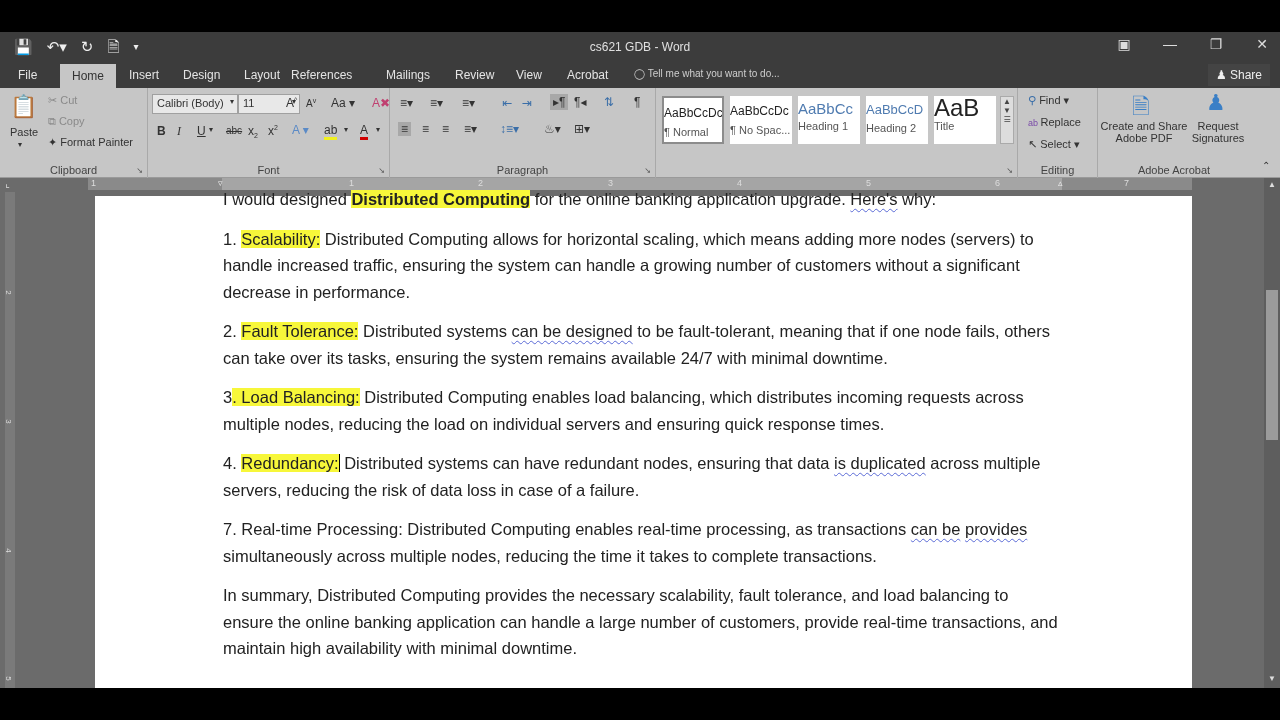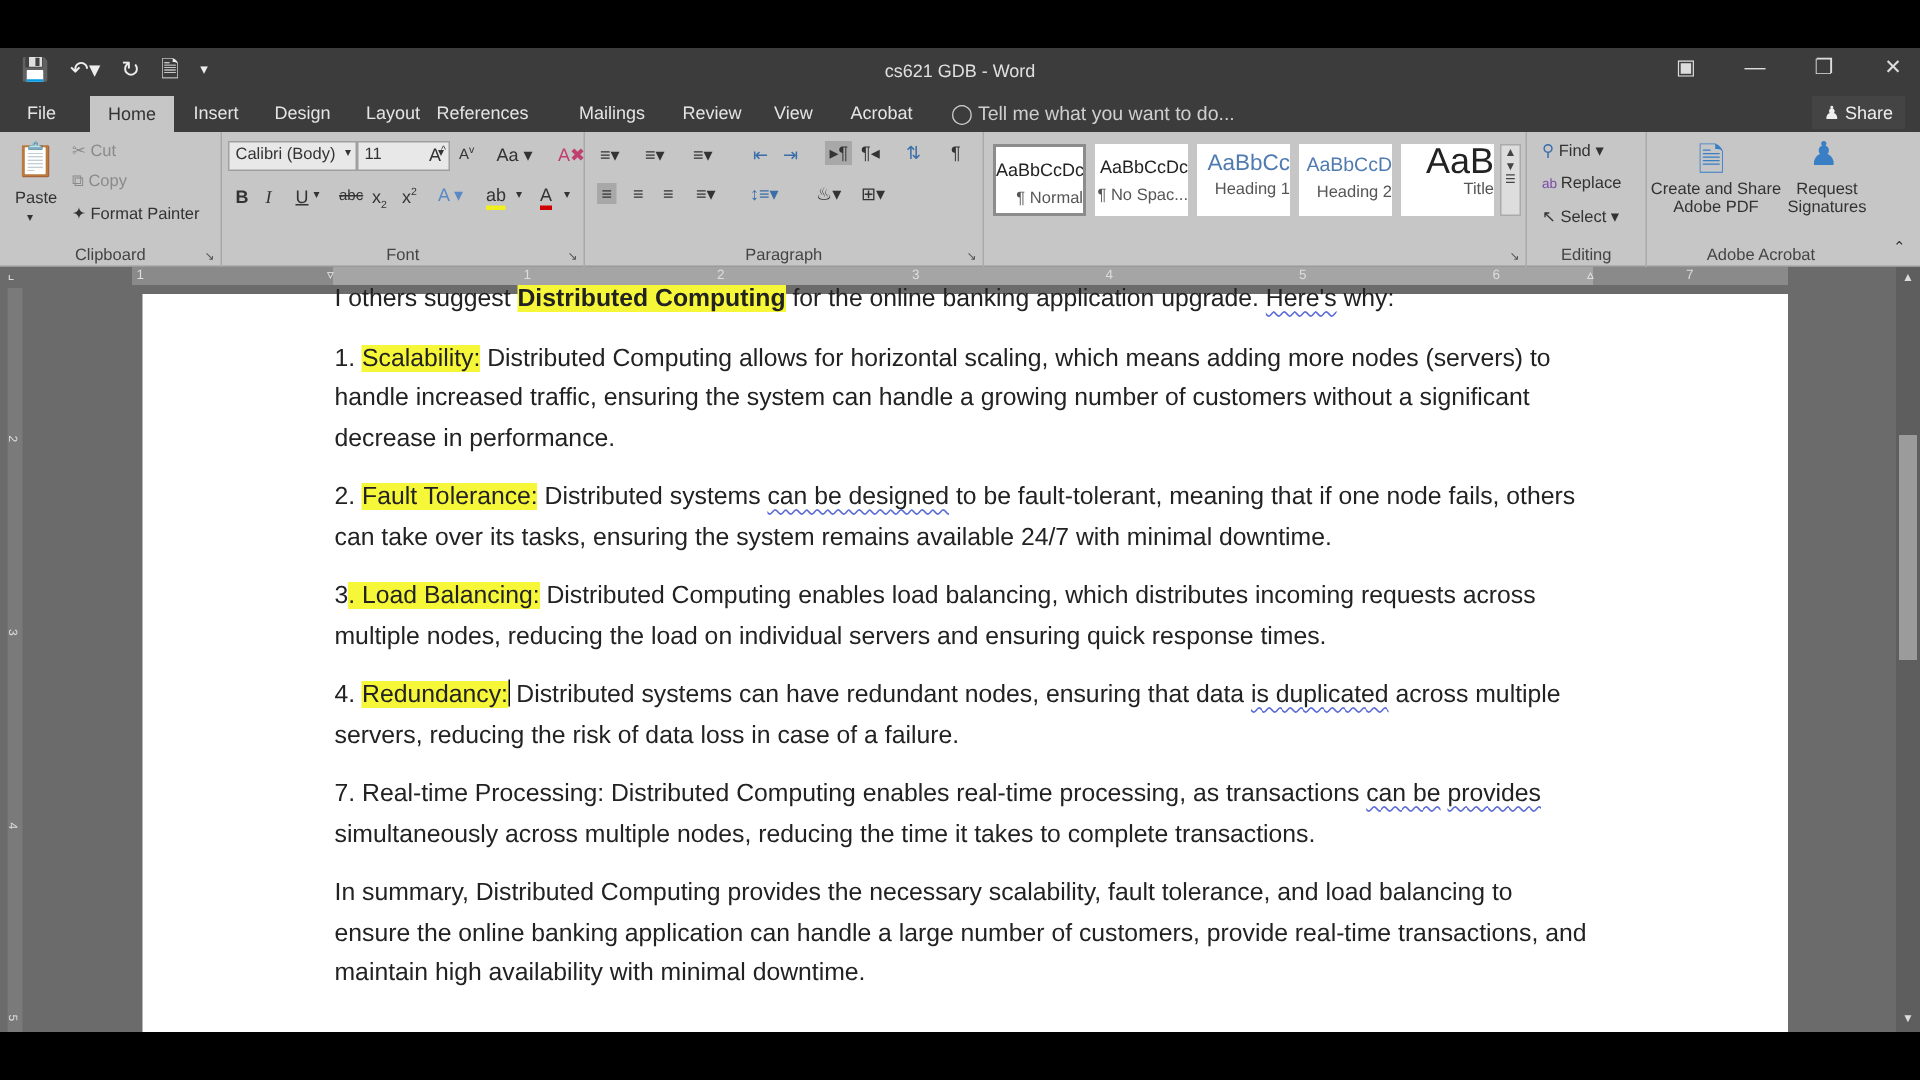--- a/index.html
+++ b/index.html
@@ -12,33 +12,33 @@
   .qat{position:absolute;left:14px;top:4px;display:flex;gap:14px;align-items:center}
   .qat span{font-size:15px;color:#eee;line-height:22px}
   .doc-title{position:absolute;left:0;width:1280px;top:8px;text-align:center;font-size:12px;color:#e0e0e0}
   .winbtns{position:absolute;right:10px;top:4px;display:flex;gap:30px}
   .winbtns span{font-size:14px;color:#ddd;width:16px;text-align:center}
 
   
   .tabrow{position:absolute;left:0;top:30px;width:1280px;height:26px;background:#3c3c3c}
   .tab{position:absolute;top:4px;font-size:12px;color:#e4e4e4;padding:2px 0}
   .tab.active{background:#c6c6c6;color:#333;top:2px;height:24px;padding:5px 12px 0}
-  .tellme{position:absolute;left:634px;top:6px;font-size:13px;color:#cfcfcf}
+  .tellme{position:absolute;left:634px;top:6px;font-size:10px;color:#cfcfcf}
   .share{position:absolute;right:10px;top:2px;background:#444;color:#eee;font-size:12px;padding:4px 8px}
 
   
   .ribbon{position:absolute;left:0;top:56px;width:1280px;height:90px;background:#c6c6c6;border-bottom:1px solid #9a9a9a}
   .grp{position:absolute;top:0;height:90px;border-right:1px solid #a9a9a9}
   .grp-label{position:absolute;bottom:2px;left:0;width:100%;text-align:center;font-size:11px;color:#444}
   .launcher{position:absolute;right:4px;bottom:3px;font-size:8px;color:#555}
   .rb{position:absolute;font-size:11px;color:#333;white-space:nowrap}
   .rb.dim{color:#8a8a8a}
   .combo{position:absolute;background:#e8e8e8;border:1px solid #a0a0a0;font-size:11px;color:#333;height:20px;padding:2px 4px}
   .fmtbtn{position:absolute;font-size:12px;color:#333}
-  .stylebox{position:absolute;top:8px;width:62px;height:48px;background:#fff;text-align:right}
+  .stylebox{position:absolute;top:8px;width:62px;height:48px;background:#fff;text-align:left}
   .stylebox .s-prev{font-size:12px;margin-top:8px;color:#222;white-space:nowrap;overflow:hidden}
   .stylebox .s-name{font-size:11px;color:#555;margin-top:6px;white-space:nowrap}
   .stylebox.sel{border:2px solid #8c8c8c}
   .styles-scroll{position:absolute;left:344px;top:8px;width:14px;height:48px;border:1px solid #aaa;background:#ddd;font-size:8px;color:#444;text-align:center}
 
   
   .ruler-corner{position:absolute;left:5px;top:146px;width:12px;height:12px;color:#ddd;font-size:10px}
   .hruler{position:absolute;left:88px;top:146px;width:1104px;height:12px;background:#8a8a8a}
   .hruler .active{position:absolute;left:134px;top:0;width:840px;height:12px;background:#a5a5a5}
   .rnum{position:absolute;top:0;font-size:9px;color:#ddd}
@@ -218,21 +218,21 @@
   </div>
   <div class="vruler">
     <span class="vnum" style="top:96px">2</span>
     <span class="vnum" style="top:225px">3</span>
     <span class="vnum" style="top:354px">4</span>
     <span class="vnum" style="top:482px">5</span>
   </div>
 
   <div class="page">
     <div class="doc">
-      <p><span>I others suggest </span><span class="hl b">Distributed Computing</span><span> for the online banking application upgrade. </span><span class="sq">Here's</span><span> why:</span></p>
+      <p><span>I would designed </span><span class="hl b">Distributed Computing</span><span> for the online banking application upgrade. </span><span class="sq">Here's</span><span> why:</span></p>
       <p><span>1. </span><span class="hl">Scalability:</span><span> Distributed Computing allows for horizontal scaling, which means adding more nodes (servers) to handle increased traffic, ensuring the system can handle a growing number of customers without a significant decrease in performance.</span></p>
       <p><span>2. </span><span class="hl">Fault Tolerance:</span><span> Distributed systems </span><span class="sq">can be designed</span><span> to be fault-tolerant, meaning that if one node fails, others can take over its tasks, ensuring the system remains available 24/7 with minimal downtime.</span></p>
       <p><span>3</span><span class="hl">. Load Balancing:</span><span> Distributed Computing enables load balancing, which distributes incoming requests across multiple nodes, reducing the load on individual servers and ensuring quick response times.</span></p>
       <p><span>4. </span><span class="hl">Redundancy:</span><span class="caret"></span><span> Distributed systems can have redundant nodes, ensuring that data </span><span class="sq">is duplicated</span><span> across multiple servers, reducing the risk of data loss in case of a failure.</span></p>
       <p><span>7. Real-time Processing: Distributed Computing enables real-time processing, as transactions </span><span class="sq">can be</span><span> </span><span class="sq">provides</span><span> simultaneously across multiple nodes, reducing the time it takes to complete transactions.</span></p>
       <p>In summary, Distributed Computing provides the necessary scalability, fault tolerance, and load balancing to ensure the online banking application can handle a large number of customers, provide real-time transactions, and maintain high availability with minimal downtime.</p>
     </div>
   </div>
 
   <div class="vscroll">

